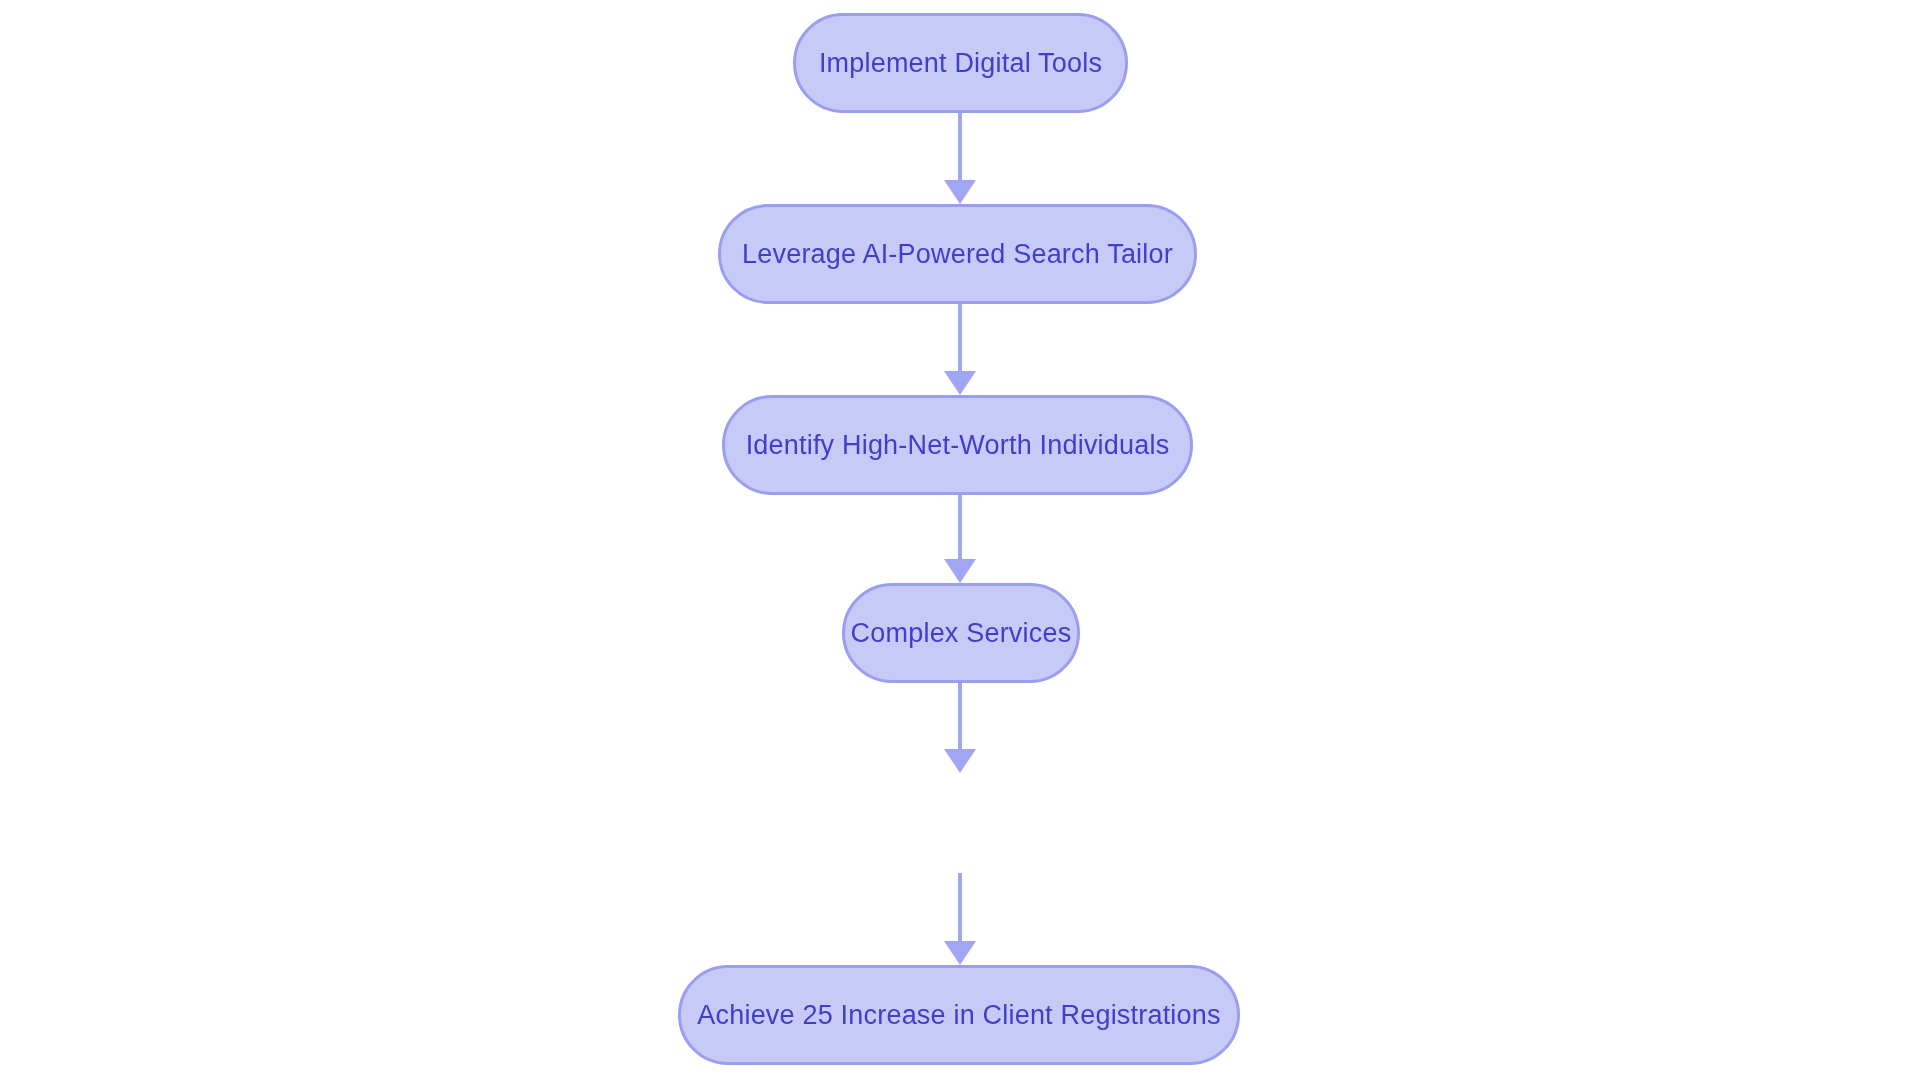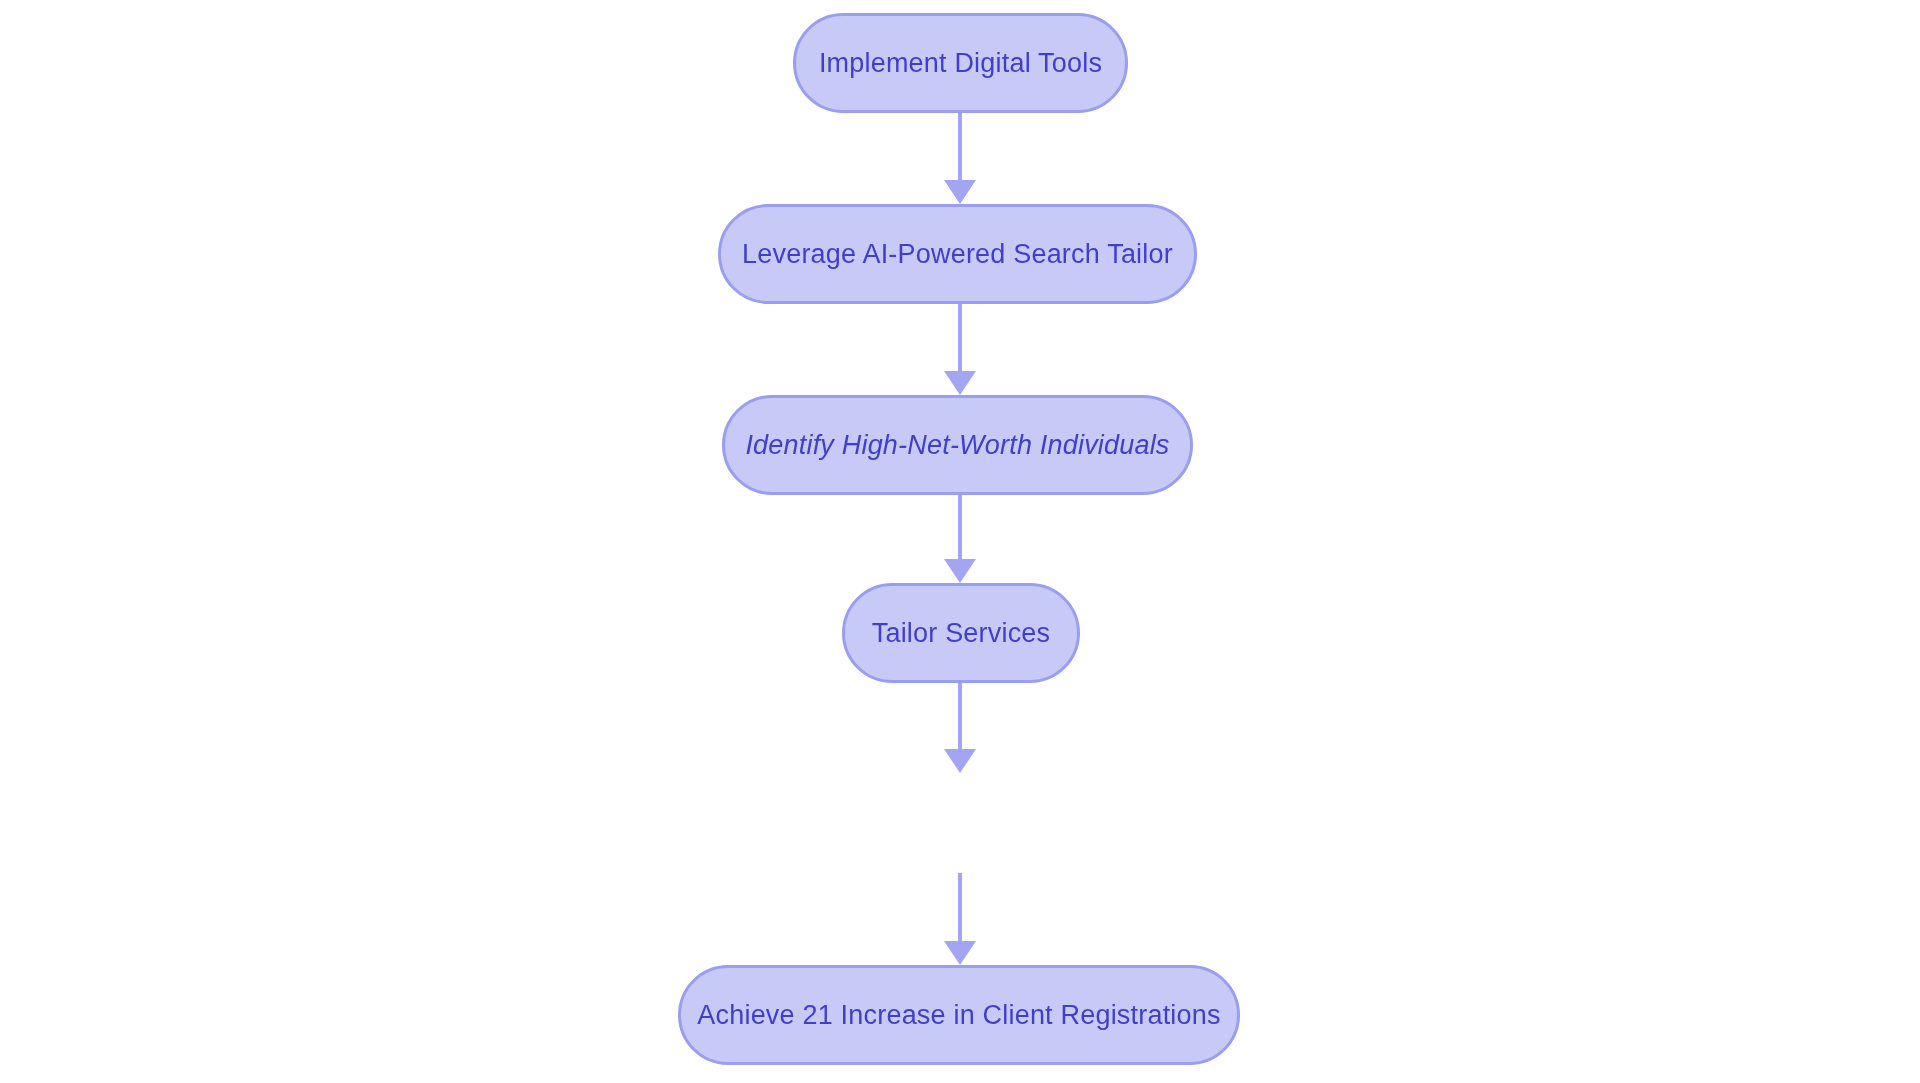--- a/index.html
+++ b/index.html
@@ -53,21 +53,21 @@
     bottom: 0;
     width: 0;
     height: 0;
     border-left: 16px solid transparent;
     border-right: 16px solid transparent;
     border-top: 24px solid var(--arrow, #a2a6f2);
   }
   
   .n0 { left: 793px;  top: 13px;  width: 335px; }
   .n1 { left: 718px;  top: 204px; width: 479px; }
-  .n2 { left: 722px;  top: 395px; width: 471px; font-style: italic; }
+  .n2 { left: 722px;  top: 395px; width: 471px; }
   .n3 { left: 842px;  top: 583px; width: 238px; }
   .n4 { left: 782px;  top: 773px; width: 356px; }
   .n5 { left: 678px;  top: 965px; width: 562px; }
   
   .a0 { top: 113px; height: 91px; }
   .a1 { top: 304px; height: 91px; }
   .a2 { top: 495px; height: 88px; }
   .a3 { top: 683px; height: 90px; }
   .a4 { top: 873px; height: 92px; }
 </style>
@@ -97,31 +97,31 @@
   <div class="flow-node n2">
     <span class="node-label">Identify High-Net-Worth Individuals</span>
   </div>
 
   <div class="arrow a2">
     <div class="arrow-line"></div>
     <div class="arrowhead"></div>
   </div>
 
   <div class="flow-node n3">
-    <span class="node-label">Tailor Services</span>
+    <span class="node-label">Complex Services</span>
   </div>
 
   <div class="arrow a3">
     <div class="arrow-line"></div>
     <div class="arrowhead"></div>
   </div>
 
 
   <div class="arrow a4">
     <div class="arrow-line"></div>
     <div class="arrowhead"></div>
   </div>
 
   <div class="flow-node n5">
-    <span class="node-label">Achieve 21 Increase in Client Registrations</span>
+    <span class="node-label">Achieve 25 Increase in Client Registrations</span>
   </div>
 
 </div>
 
 </body></html>

